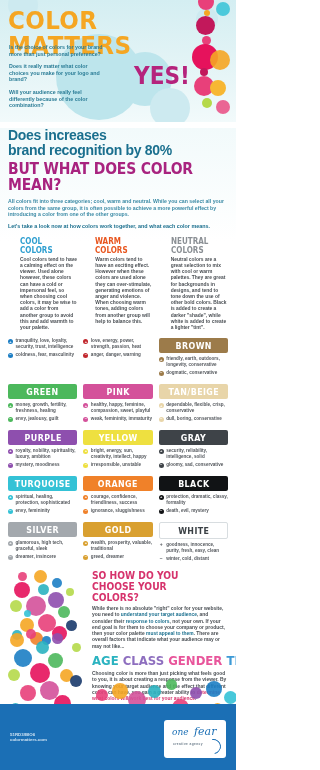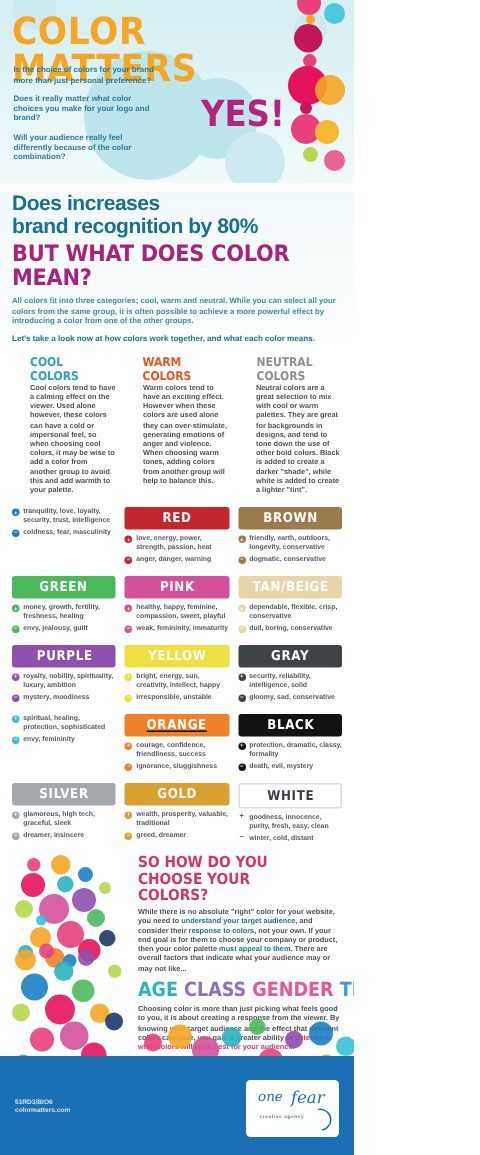--- a/index.html
+++ b/index.html
@@ -182,23 +182,20 @@
               <span class="btxt">tranquility, love, loyalty, security, trust, intelligence</span>
             </div>
             <div class="bl">
               <span class="bullet" style="background: rgb(28, 126, 196);">
                 <i>−</i>
               </span>
               <span class="btxt">coldness, fear, masculinity</span>
             </div>
           </div>
           <div class="cell">
-            <div class="chip" style="background: rgb(193, 39, 45);">
-              <span style="color: rgb(255, 255, 255);">RED</span>
-            </div>
             <div class="bl">
               <span class="bullet" style="background: rgb(193, 39, 45);">
                 <i>+</i>
               </span>
               <span class="btxt">love, energy, power, strength, passion, heat</span>
             </div>
             <div class="bl">
               <span class="bullet" style="background: rgb(193, 39, 45);">
                 <i>−</i>
               </span>
@@ -324,35 +321,38 @@
             <div class="bl">
               <span class="bullet" style="background: rgb(62, 67, 72);">
                 <i>−</i>
               </span>
               <span class="btxt">gloomy, sad, conservative</span>
             </div>
           </div>
         </div>
         <div class="grow">
           <div class="cell">
+            <div class="chip" style="background: rgb(52, 194, 214);">
+              <span style="color: rgb(255, 255, 255);">TURQUOISE</span>
+            </div>
             <div class="bl">
               <span class="bullet" style="background: rgb(52, 194, 214);">
                 <i>+</i>
               </span>
               <span class="btxt">spiritual, healing, protection, sophisticated</span>
             </div>
             <div class="bl">
               <span class="bullet" style="background: rgb(52, 194, 214);">
                 <i>−</i>
               </span>
               <span class="btxt">envy, femininity</span>
             </div>
           </div>
           <div class="cell">
-            <div class="chip" style="background: rgb(240, 129, 41); text-decoration: underline;">
+            <div class="chip" style="background: rgb(240, 129, 41);">
               <span style="color: rgb(255, 255, 255);">ORANGE</span>
             </div>
             <div class="bl">
               <span class="bullet" style="background: rgb(240, 129, 41);">
                 <i>+</i>
               </span>
               <span class="btxt">courage, confidence, friendliness, success</span>
             </div>
             <div class="bl">
               <span class="bullet" style="background: rgb(240, 129, 41);">

